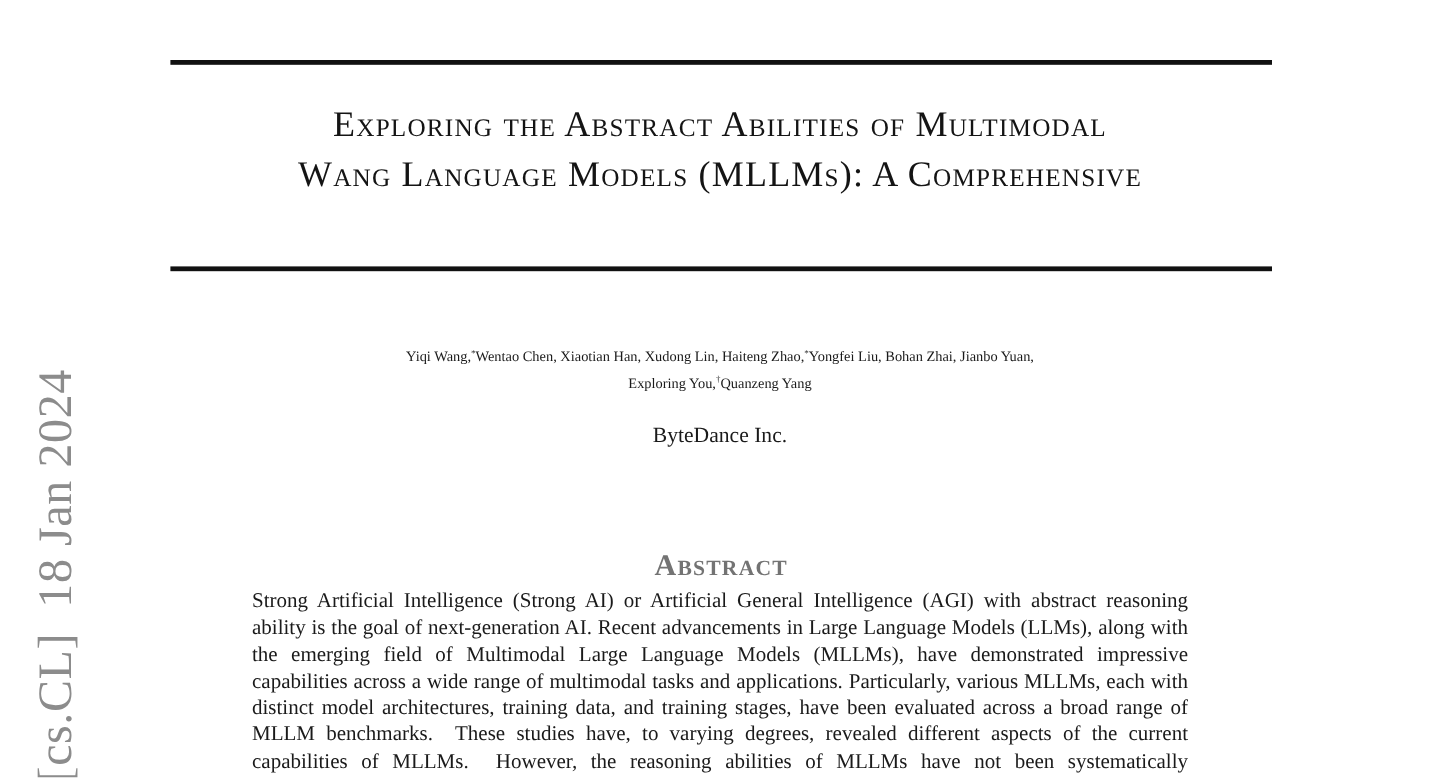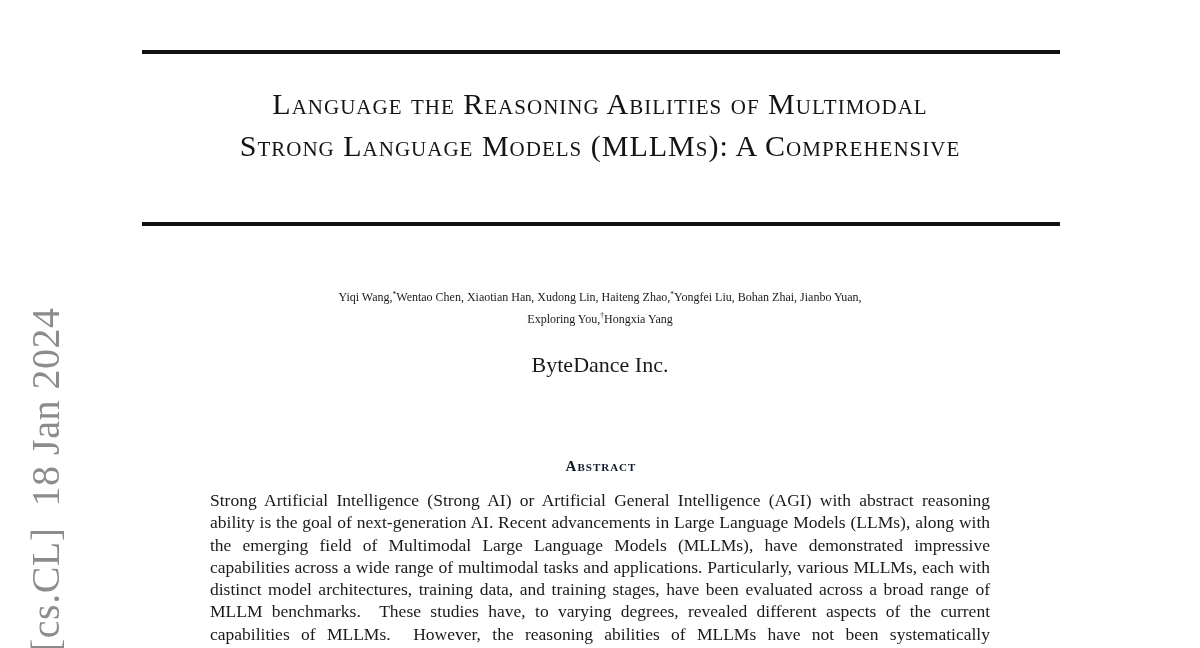--- a/index.html
+++ b/index.html
@@ -67,34 +67,34 @@
     position: relative;
     vertical-align: baseline;
     top: -0.55em;
   }
   .affiliation {
     position: absolute;
     left: 100px;
     top: 352px;
     width: 1000px;
     text-align: center;
-    font-size: 22px;
+    font-size: 18px;
     color: #1a1a1a;
   }
   .abstract-heading {
     position: absolute;
     left: 142px;
     top: 458px;
     width: 918px;
     text-align: center;
     font-weight: bold;
     font-variant: small-caps;
-    font-size: 15px;
+    font-size: 25px;
     letter-spacing: 1px;
-    color: #0f172a;
+    color: #737373;
   }
   .abstract-text {
     position: absolute;
     left: 210px;
     top: 489px;
     width: 780px;
     font-size: 17.5px;
     line-height: 22.3px;
     text-align: justify;
     white-space: pre-wrap;
@@ -104,29 +104,29 @@
 </head>
 <body>
 
 <div class="page">
 
   <div class="watermark">[cs.CL]  18 Jan 2024</div>
 
   <div class="rule rule-top"></div>
 
   <div class="title">
-    <div class="title-line">Language the Reasoning Abilities of Multimodal</div>
-    <div class="title-line">Strong Language Models (MLLMs): A Comprehensive</div>
+    <div class="title-line">Exploring the Abstract Abilities of Multimodal</div>
+    <div class="title-line">Wang Language Models (MLLMs): A Comprehensive</div>
   </div>
 
   <div class="rule rule-bottom"></div>
 
   <div class="authors" id="author-list">
       <div class="author-line"><span>Yiqi Wang,</span><span class="author-sup">*</span><span>Wentao Chen, Xiaotian Han, Xudong Lin, Haiteng Zhao,</span><span class="author-sup">*</span><span>Yongfei Liu, Bohan Zhai, Jianbo Yuan,</span></div>
-      <div class="author-line"><span>Exploring You,</span><span class="author-sup">†</span><span>Hongxia Yang</span></div>
+      <div class="author-line"><span>Exploring You,</span><span class="author-sup">†</span><span>Quanzeng Yang</span></div>
     </div>
 
   <div class="affiliation">ByteDance Inc.</div>
 
   <div class="abstract-heading">Abstract</div>
 
   <div class="abstract-text">Strong Artificial Intelligence (Strong AI) or Artificial General Intelligence (AGI) with abstract reasoning ability is the goal of next-generation AI. Recent advancements in Large Language Models (LLMs), along with the emerging field of Multimodal Large Language Models (MLLMs), have demonstrated impressive capabilities across a wide range of multimodal tasks and applications. Particularly, various MLLMs, each with distinct model architectures, training data, and training stages, have been evaluated across a broad range of MLLM benchmarks.  These studies have, to varying degrees, revealed different aspects of the current capabilities of MLLMs.  However, the reasoning abilities of MLLMs have not been systematically investigated. In this</div>
 
 </div>
 

